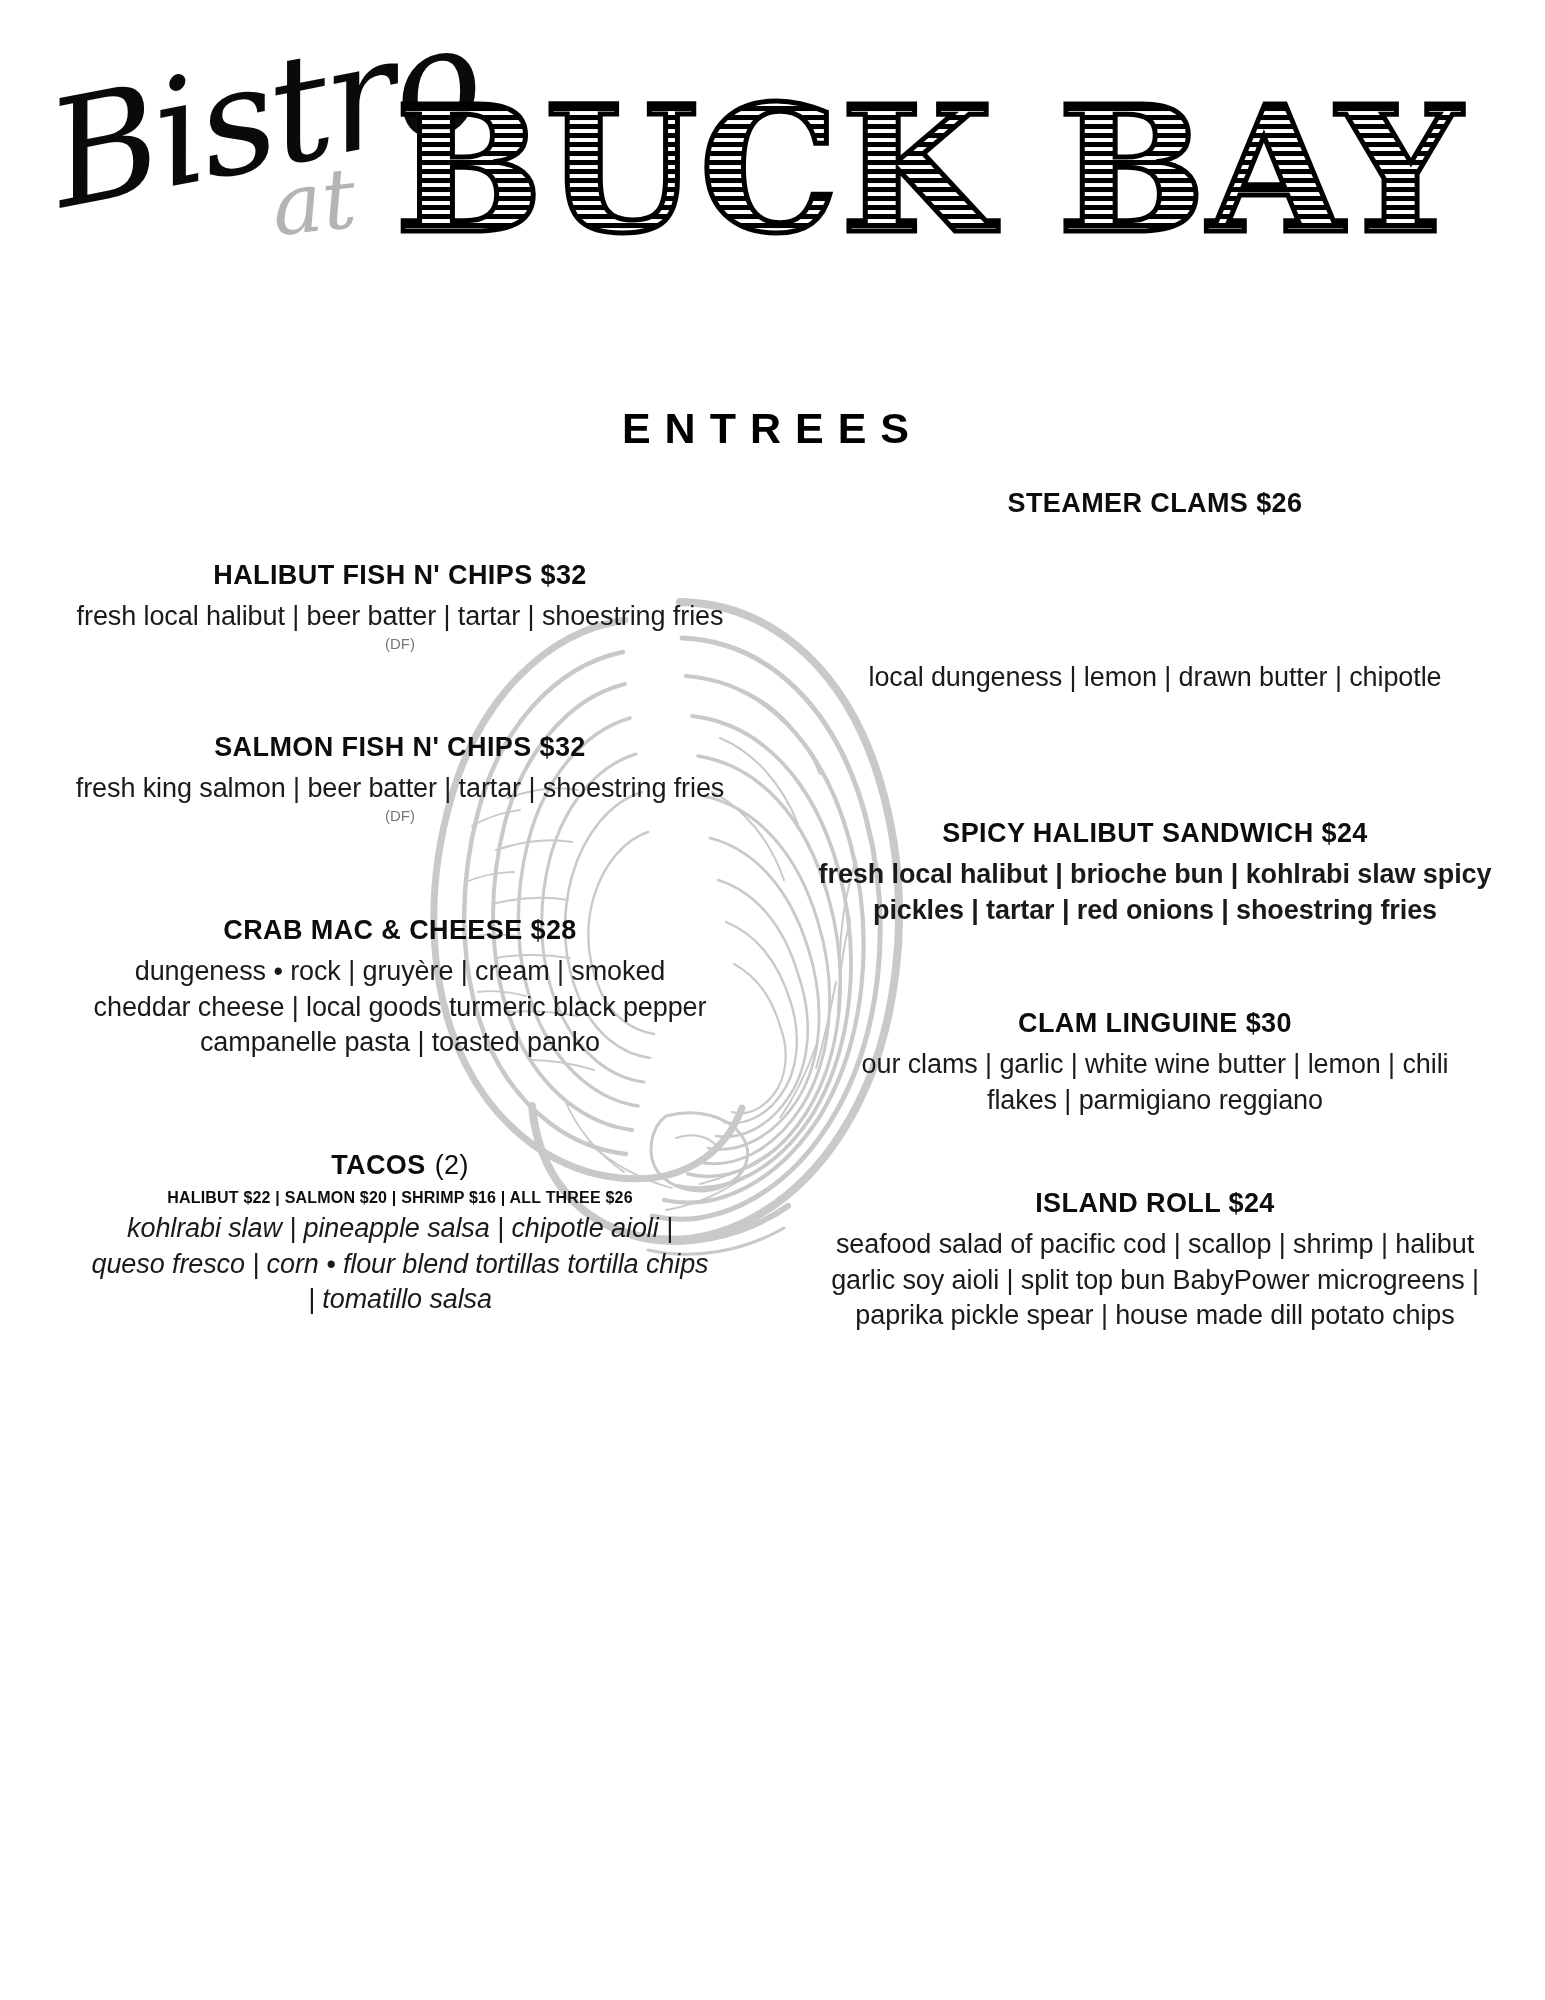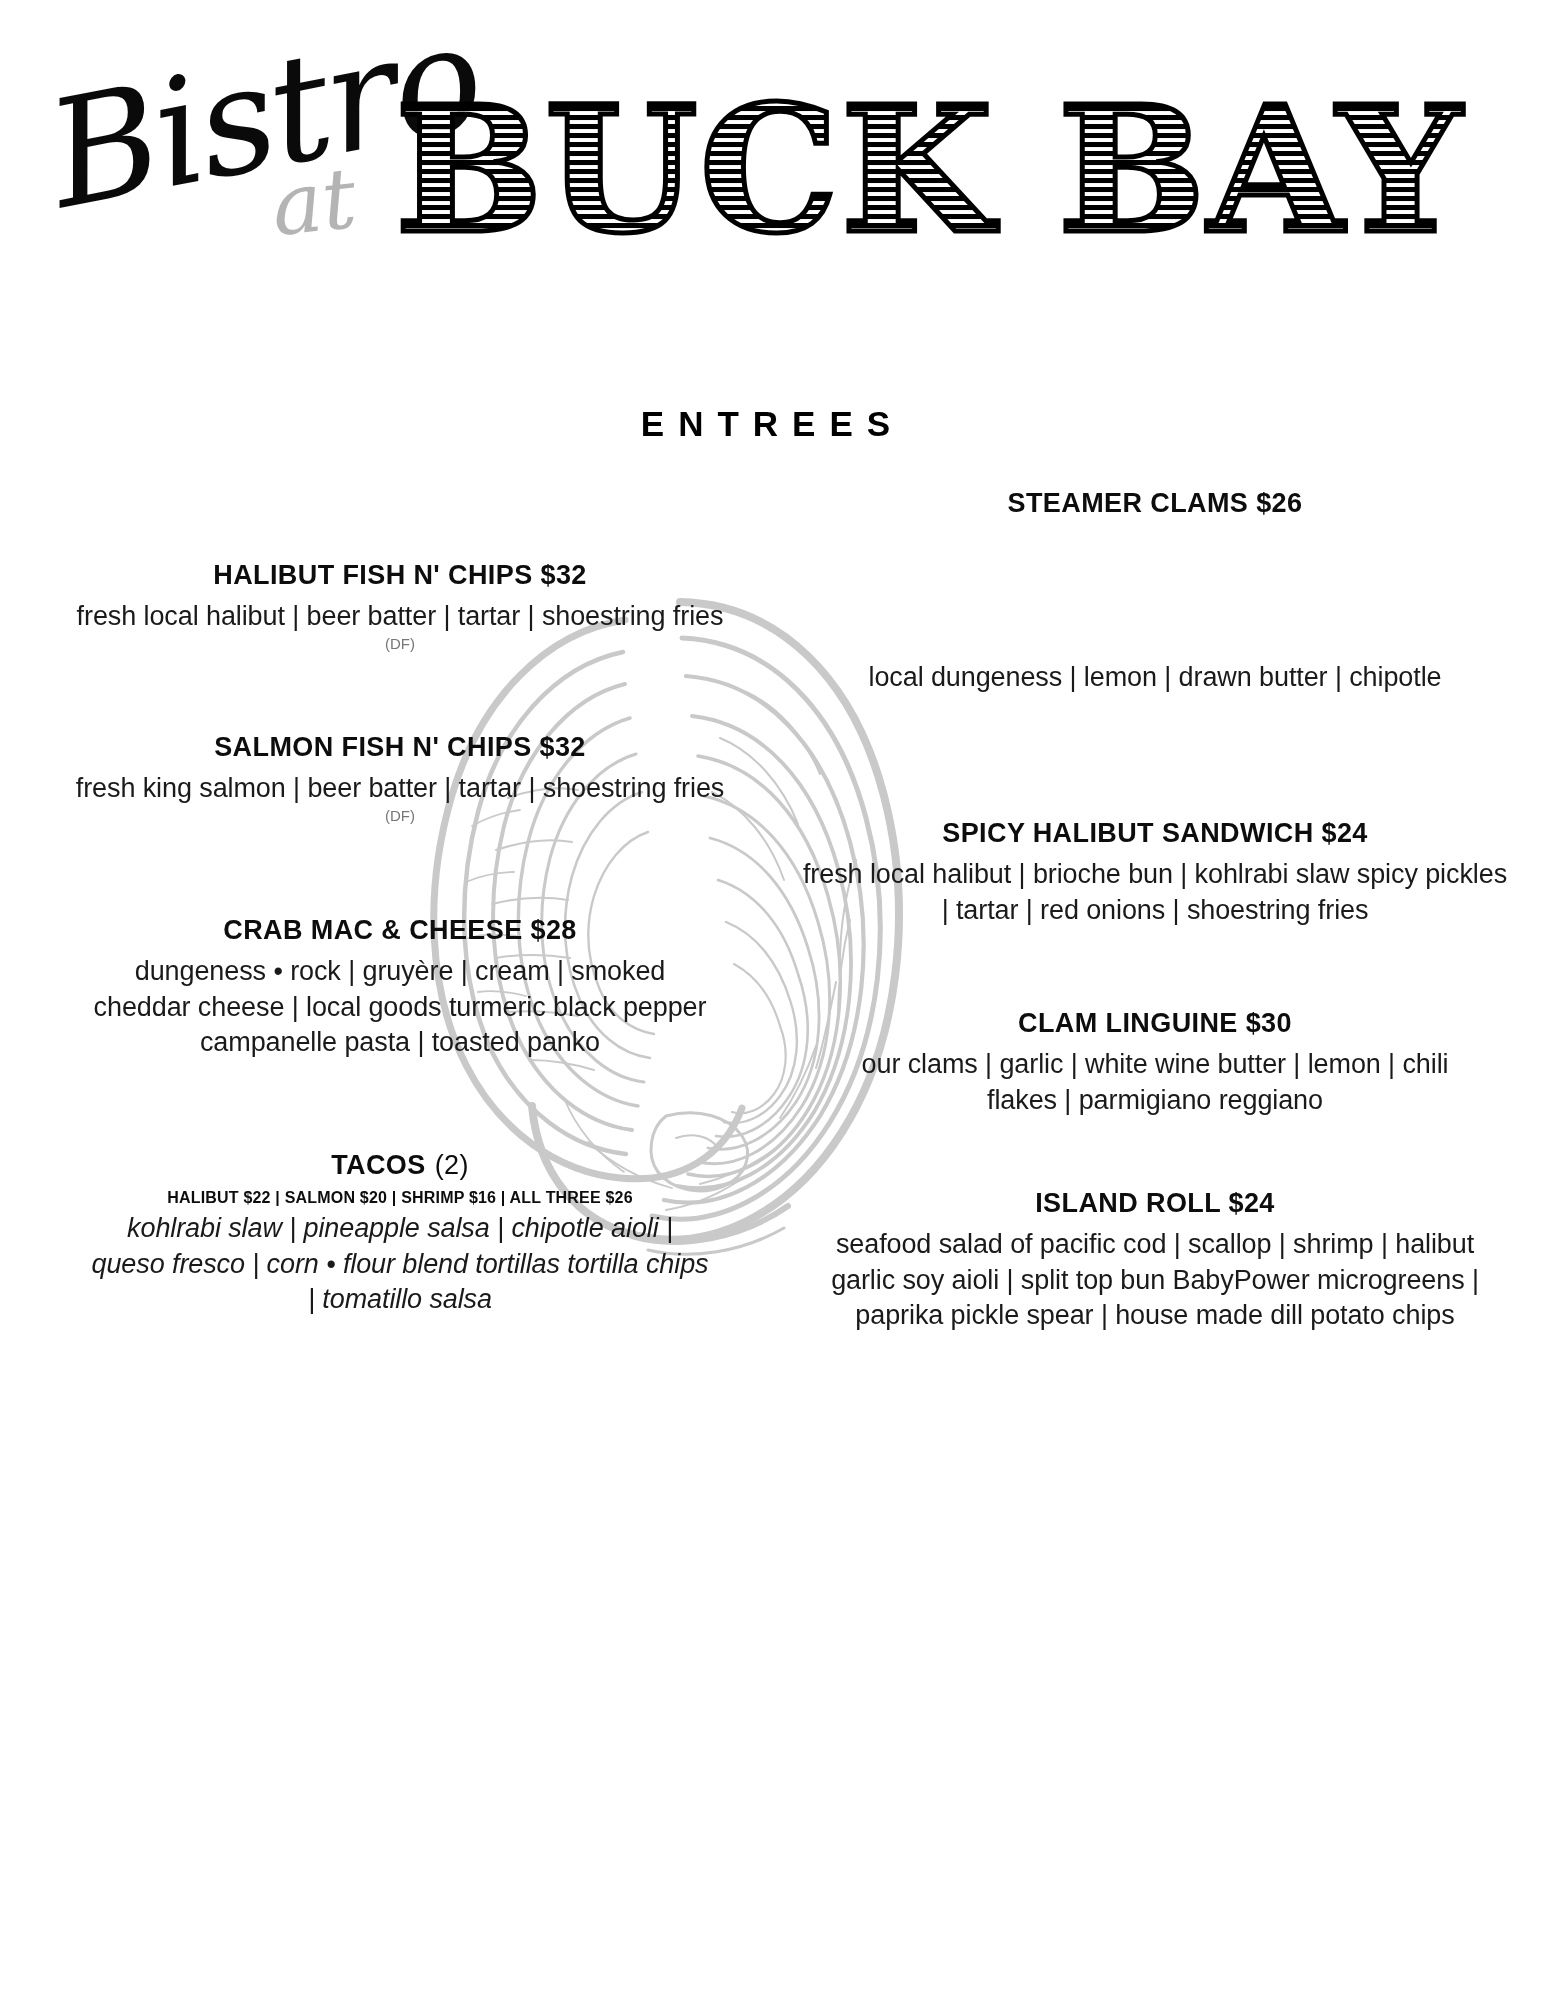--- a/index.html
+++ b/index.html
@@ -62,21 +62,21 @@
   .logo-buckbay svg { display:block; width:100%; height:100%; }
 
   
   .section-heading {
     position: absolute;
     left: 0; top: 404px;
     width: 1545px;
     text-align: center;
     font-family: "Liberation Sans", sans-serif;
     font-weight: 700;
-    font-size: 35px;
+    font-size: 43px;
     letter-spacing: 14px;
     color: #000;
   }
 
   
   .oyster {
     position: absolute;
     left: 380px;
     top: 560px;
     width: 560px;
@@ -259,21 +259,21 @@
       <div class="item pos" style="top:-72px;">
         <div class="item-title">STEAMER CLAMS $26</div>
       </div>
 
       <div class="item pos" style="top:100px;">
         <div class="item-desc">local dungeness | lemon | drawn butter | chipotle</div>
       </div>
 
       <div class="item pos" style="top:258px;">
         <div class="item-title">SPICY HALIBUT SANDWICH $24</div>
-        <div class="item-desc" style="padding:0 6px;">fresh local halibut | brioche bun | kohlrabi slaw spicy pickles | tartar | red onions | shoestring fries</div>
+        <div class="item-desc" style="padding:0 6px;font-weight:bold;">fresh local halibut | brioche bun | kohlrabi slaw spicy pickles | tartar | red onions | shoestring fries</div>
       </div>
 
       <div class="item pos" style="top:448px;">
         <div class="item-title">CLAM LINGUINE $30</div>
         <div class="item-desc" style="padding:0 40px;text-align:center;">our clams | garlic | white wine butter | lemon | chili flakes | parmigiano reggiano</div>
       </div>
 
       <div class="item pos" style="top:628px;">
         <div class="item-title">ISLAND ROLL $24</div>
         <div class="item-desc" style="padding:0 28px;">seafood salad of pacific cod | scallop | shrimp | halibut garlic soy aioli | split top bun BabyPower microgreens | paprika pickle spear | house made dill potato chips</div>

